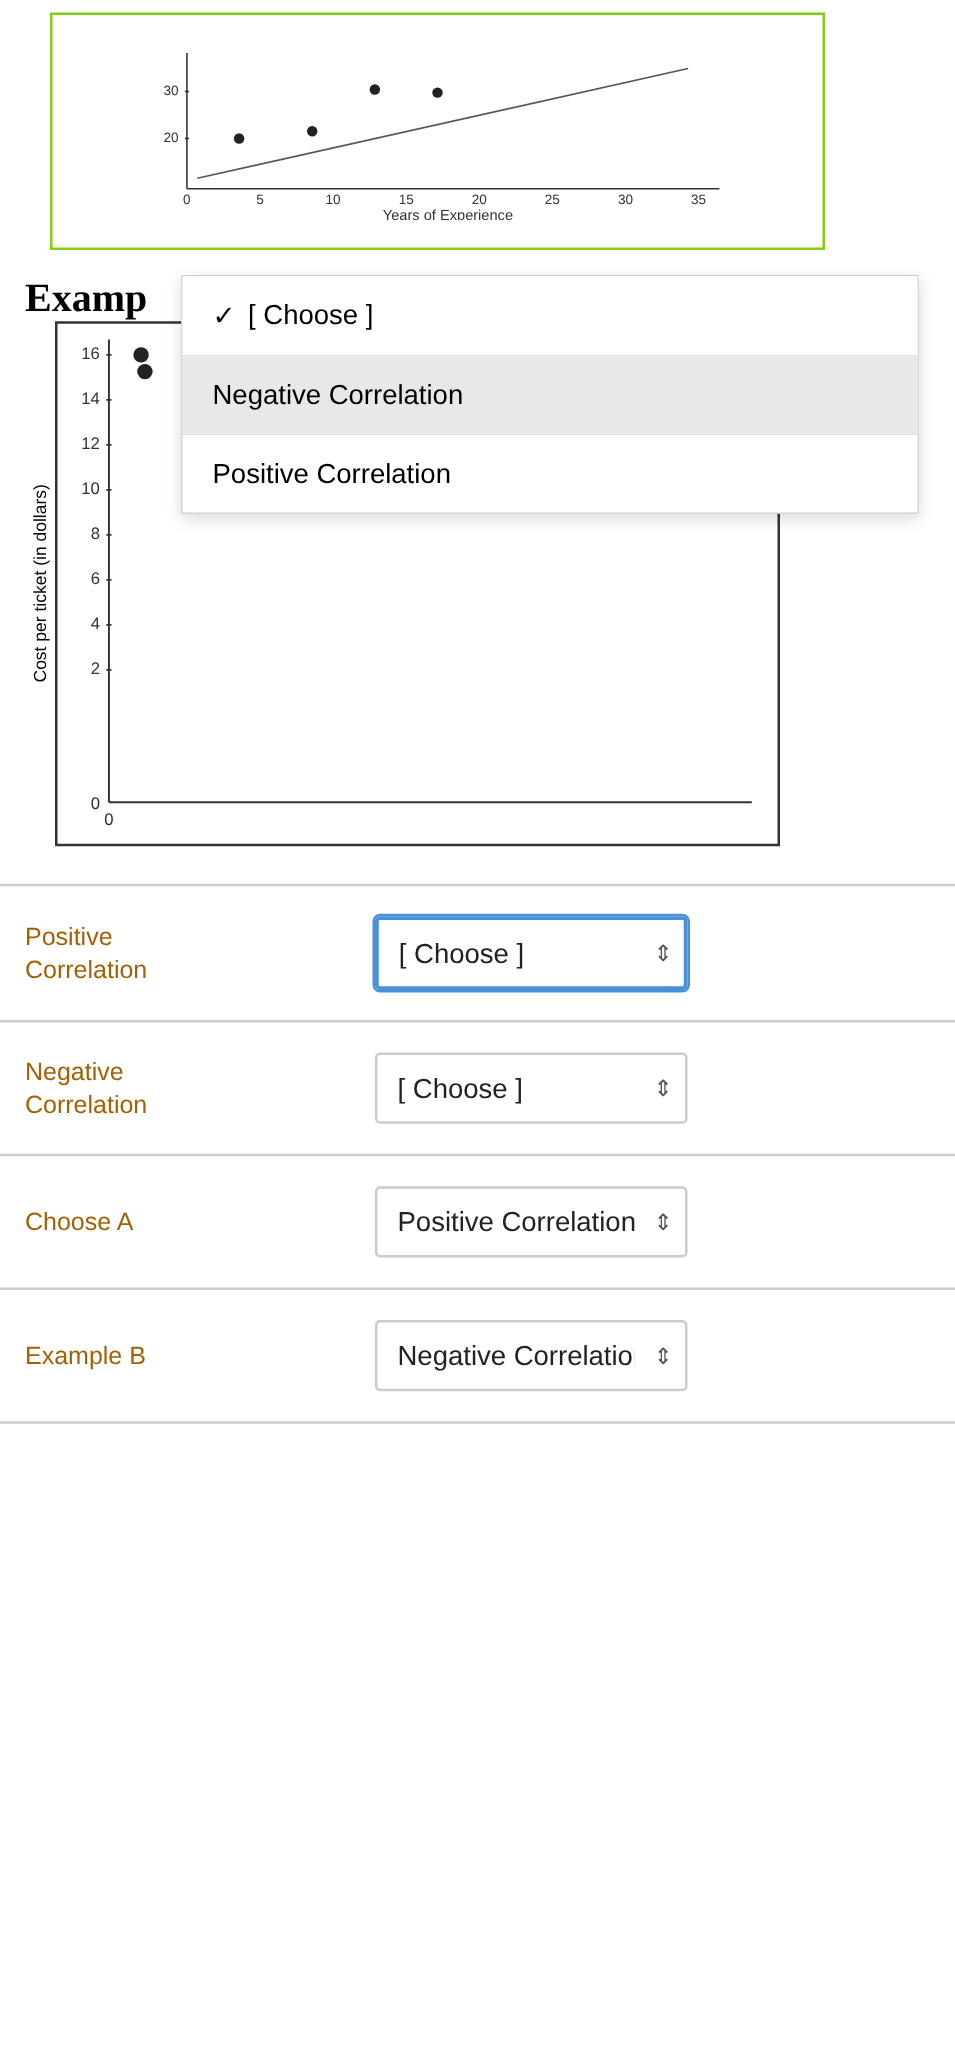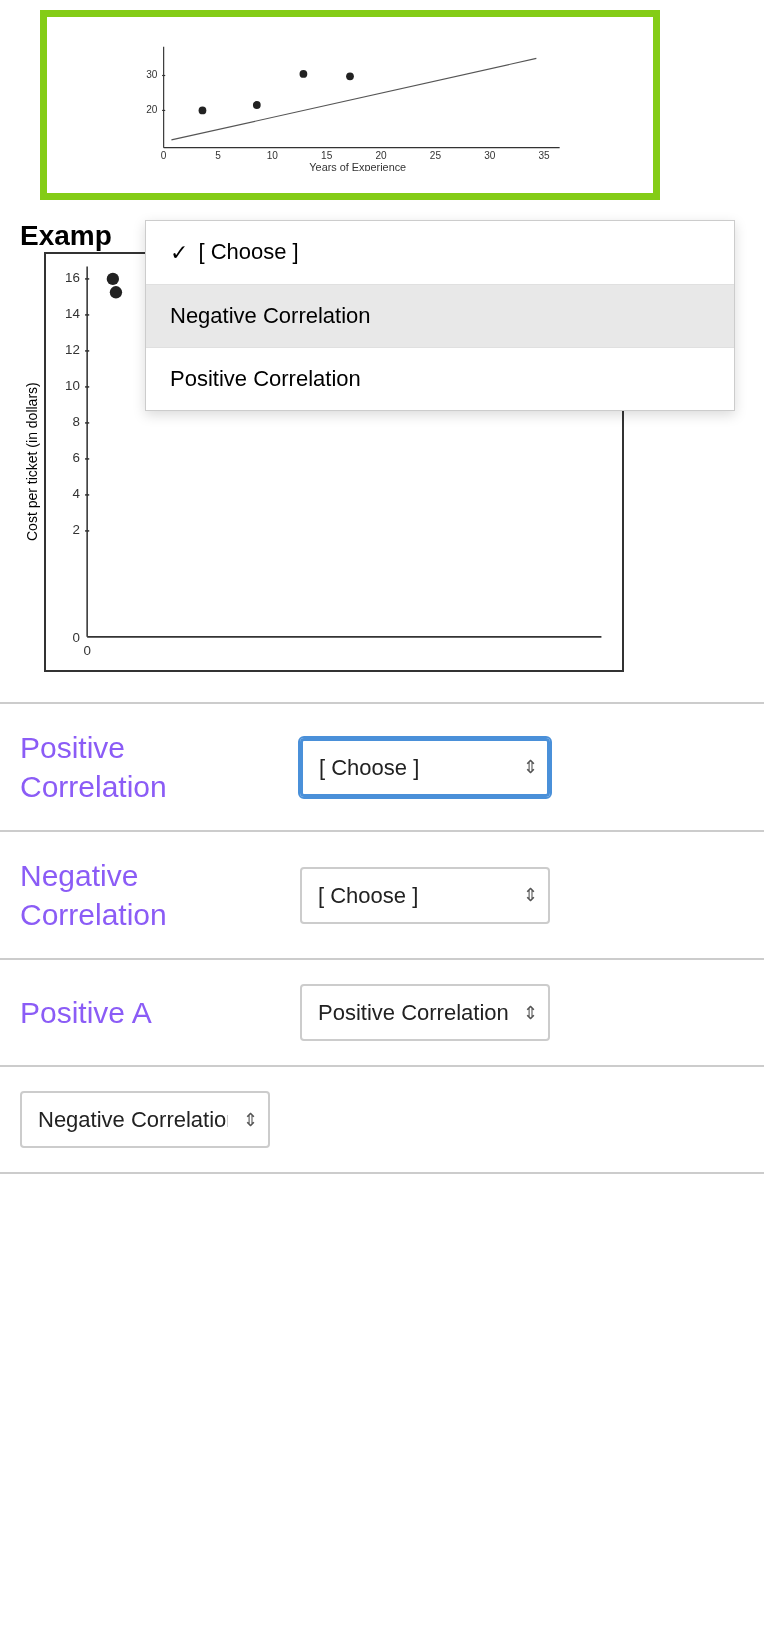--- a/index.html
+++ b/index.html
@@ -12,21 +12,21 @@
       overflow-x: hidden;
     }
 
     
     .chart-area {
       padding: 10px 20px 20px 20px;
       background: #fff;
     }
 
     .chart-box {
-      border: 7px solid #84cc16;
+      border: 2px solid #84cc16;
       margin-left: 20px;
       width: 620px;
       height: 190px;
       position: relative;
       background: #fff;
       padding: 22px;
       text-align: center;
     }
 
     
@@ -70,22 +70,22 @@
       flex-shrink: 0;
       margin-top: 1px;
     }
 
     .dropdown-menu-item.highlighted {
       background: #e8e8e8;
     }
 
     
     .example-label {
-      font-size: 28px;
-      font-family: Liberation Sans, sans-serif;
+      font-size: 32px;
+      font-family: Liberation Serif, serif;
       font-weight: bold;
       padding: 10px 20px;
       position: relative;
       z-index: 50;
       text-align: right;
     }
 
     
     .chart-b-area {
       display: flex;
@@ -121,22 +121,22 @@
 
     .table-row {
       display: flex;
       align-items: center;
       border-bottom: 2px solid #ccc;
       padding: 24px 20px;
       min-height: 100px;
     }
 
     .table-row-label {
-      font-size: 30px;
-      color: #8b5cf6;
+      font-size: 20px;
+      color: #a16207;
       width: 280px;
       flex-shrink: 0;
       line-height: 1.3;
     }
 
     .select-wrapper {
       position: relative;
       width: 250px;
     }
 
@@ -305,34 +305,35 @@
         <option value="negative_correlation">Negative Correlation</option>
         <option value="both_same">Both sets of data move in the same direction (increase or decrease)</option>
         <option value="each_opposite">Each set of data moves in the opposite direction from the other.</option>
         <option value="positive_correlation">Positive Correlation</option>
       </select>
       <span class="select-chevron">⇕</span>
     </div>
   </div>
 
   <div class="table-row">
-    <div class="table-row-label">Positive A</div>
+    <div class="table-row-label">Choose A</div>
     <div class="select-wrapper">
       <select class="select-box">
         <option value="choose">[ Choose ]</option>
         <option value="negative_correlation">Negative Correlation</option>
         <option value="both_same">Both sets of data move in the same direction (increase or decrease)</option>
         <option value="each_opposite">Each set of data moves in the opposite direction from the other.</option>
         <option value="positive_correlation" selected="">Positive Correlation</option>
       </select>
       <span class="select-chevron">⇕</span>
     </div>
   </div>
 
   <div class="table-row">
+    <div class="table-row-label">Example B</div>
     <div class="select-wrapper">
       <select class="select-box">
         <option value="choose">[ Choose ]</option>
         <option value="negative_correlation" selected="">Negative Correlation</option>
         <option value="both_same">Both sets of data move in the same direction (increase or decrease)</option>
         <option value="each_opposite">Each set of data moves in the opposite direction from the other.</option>
         <option value="positive_correlation">Positive Correlation</option>
       </select>
       <span class="select-chevron">⇕</span>
     </div>

